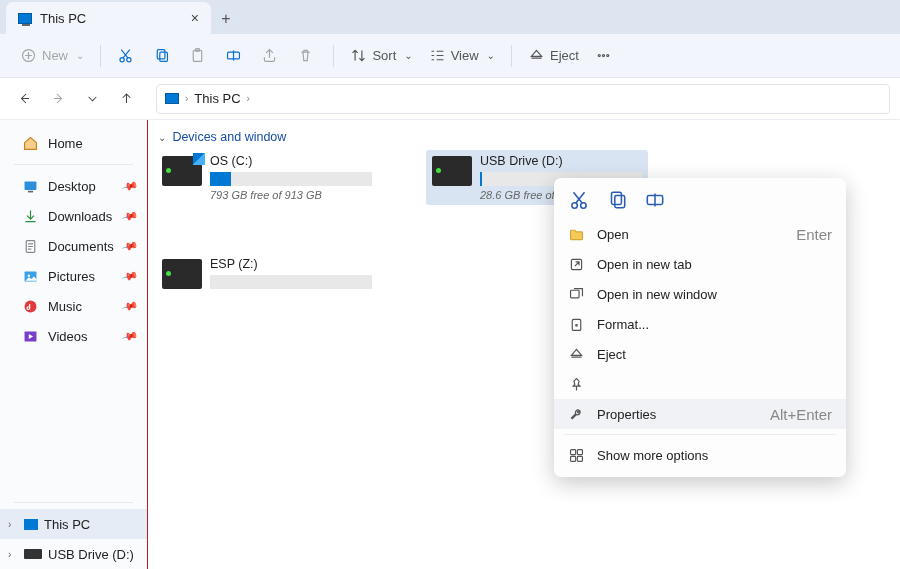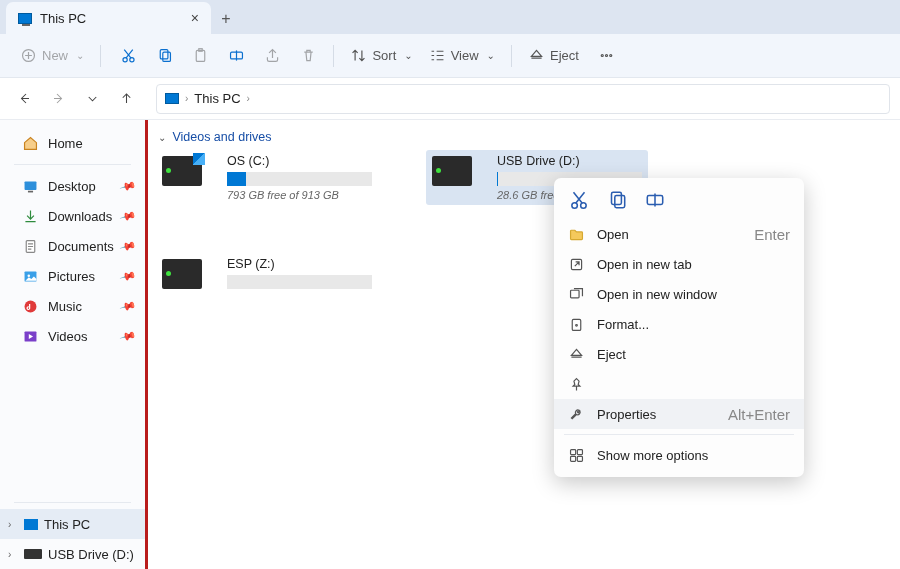--- a/index.html
+++ b/index.html
@@ -4,55 +4,55 @@
 <style>
 *{box-sizing:border-box;margin:0;padding:0;font-family:"Segoe UI",Arial,sans-serif;}
 body{background:#f6f8fc;width:900px;height:569px;overflow:hidden;font-size:13px;color:#222;}
 .titlebar{height:34px;background:#dde5f1;display:flex;align-items:flex-end;}
 .tab{height:32px;background:#f2f6fc;border-radius:7px 7px 0 0;display:flex;align-items:center;padding:0 12px;margin-left:6px;gap:8px;width:205px;}
 .tab .pc-ic{width:14px;height:11px;background:#0078d4;border:1px solid #005a9e;position:relative;}
 .tab .pc-ic::after{content:'';position:absolute;bottom:-3px;left:3px;width:8px;height:2px;background:#666;}
 .tab-close{margin-left:auto;font-size:14px;color:#444;cursor:pointer;}
 .newtab{width:30px;height:30px;display:flex;align-items:center;justify-content:center;font-size:16px;color:#555;}
 .toolbar{height:44px;background:#f2f6fc;display:flex;align-items:center;gap:4px;padding:0 14px;border-bottom:1px solid #e3e8ef;}
-.tbtn{height:30px;min-width:32px;display:flex;align-items:center;justify-content:flex-end;border-radius:4px;color:#555;gap:5px;padding:0 6px;}
+.tbtn{height:30px;min-width:32px;display:flex;align-items:center;justify-content:flex-start;border-radius:4px;color:#555;gap:5px;padding:0 6px;}
 .tbtn.disabled{opacity:.5;}
 .tbtn svg{width:17px;height:17px;}
 .sep{width:1px;height:22px;background:#d5dce6;margin:0 6px;}
 .chev{font-size:10px;color:#555;margin-left:3px;}
 .navbar{height:42px;background:#fff;display:flex;align-items:center;padding:0 10px;gap:6px;border-bottom:1px solid #e9ecf1;}
 .navbtn{width:28px;height:28px;display:flex;align-items:center;justify-content:center;color:#444;}
 .navbtn svg{width:15px;height:15px;}
 .addr{flex:1;height:30px;border:1px solid #e0e4ea;border-radius:4px;display:flex;align-items:center;padding:0 8px;gap:6px;background:#fff;margin-left:10px;}
 .addr .pc-ic{width:14px;height:11px;background:#0078d4;border:1px solid #005a9e;}
 .addr .bc-chev{color:#888;font-size:10px;}
 .main{display:flex;height:449px;}
-.sidebar{width:148px;background:#fafbfd;border-right:3px solid #b91c1c;padding-top:8px;display:flex;flex-direction:column;}
+.sidebar{width:148px;background:#fafbfd;border-right:1px solid #b91c1c;padding-top:8px;display:flex;flex-direction:column;}
 .sb-item{height:30px;display:flex;align-items:center;padding-left:22px;gap:9px;position:relative;}
 .sb-item .pin{position:absolute;right:10px;color:#999;font-size:11px;transform:rotate(30deg);}
 .sb-ico{width:17px;height:17px;display:flex;align-items:center;justify-content:center;}
 .sb-divider{height:1px;background:#e5e9ef;margin:6px 14px;}
 .sb-spacer{flex:1;}
 .sb-tree{height:30px;display:flex;align-items:center;padding-left:8px;gap:6px;}
 .sb-tree .exp{color:#666;font-size:10px;width:10px;}
 .content{flex:1;background:#fff;padding:10px 8px;}
 .group-hdr{display:flex;align-items:center;gap:6px;color:#174ea6;font-size:12.5px;margin-bottom:6px;padding-left:2px;}
 .group-hdr .exp{color:#555;font-size:10px;}
 .drives{display:flex;gap:48px;flex-wrap:wrap;}
 .drive{width:222px;display:flex;gap:8px;padding:4px 6px;border-radius:3px;}
 .drive.selected{background:#d9e4f2;}
 .drv-ico{width:40px;height:30px;background:#2a2a2a;border-radius:2px;position:relative;margin-top:2px;}
 .drv-ico::before{content:'';position:absolute;left:4px;top:12px;width:5px;height:5px;border-radius:50%;background:#3fe23f;}
 .drv-ico.os::after{content:'';position:absolute;right:-3px;top:-3px;width:12px;height:12px;background:linear-gradient(135deg,#0078d4 50%,#48b0f7 50%);}
-.drv-info{flex:1;margin-left:17px;}
+.drv-info{flex:1;}
 .drv-name{font-size:12.5px;margin-bottom:4px;}
 .drv-bar{height:14px;background:#e8e8e8;margin-bottom:3px;position:relative;}
 .drv-fill{height:100%;background:#0078d4;}
 .drv-sub{font-size:11px;color:#666;font-style:italic;}
-.ctx{position:absolute;left:554px;top:178px;width:250px;background:#fdfdfd;border-radius:7px;box-shadow:0 6px 22px rgba(0,0,0,.22);padding:7px 0;}
+.ctx{position:absolute;left:554px;top:178px;width:292px;background:#fdfdfd;border-radius:7px;box-shadow:0 6px 22px rgba(0,0,0,.22);padding:7px 0;}
 .ctx-top{display:flex;gap:16px;padding:4px 14px 8px;}
 .ctx-top .cico{width:22px;height:22px;display:flex;align-items:center;justify-content:center;color:#2a5db0;}
 .ctx-item{height:30px;display:flex;align-items:center;padding:0 14px;gap:12px;}
 .ctx-item:hover,.ctx-item.hov{background:#f0f2f5;}
 .ctx-item .cico{width:17px;height:17px;display:flex;align-items:center;justify-content:center;color:#555;}
 .ctx-item .lbl{flex:1;}
 .ctx-item .sc{color:#888;font-size:15px;}
 .ctx-div{height:1px;background:#e7eaef;margin:5px 10px;}
 svg{stroke:currentColor;fill:none;stroke-width:1.4;}
 </style>
@@ -258,21 +258,21 @@
           <span class="exp">›</span>
           <span style="width:18px;height:10px;background:#333;display:inline-block;border-radius:1px"></span>
           <span>USB Drive (D:)</span>
         </div>
       </div>
   </div>
 
   <div class="content">
     <div class="group-hdr">
       <span class="exp">⌄</span>
-      <span>Videos and drives</span>
+      <span>Devices and window</span>
     </div>
     <div class="drives" id="drives">
         <div class="drive ">
           <div class="drv-ico os"></div>
           <div class="drv-info">
             <div class="drv-name">OS (C:)</div>
             <div class="drv-bar">
               <div class="drv-fill" style="width:13%"></div>
             </div>
             <div class="drv-sub">793 GB free of 913 GB</div>

